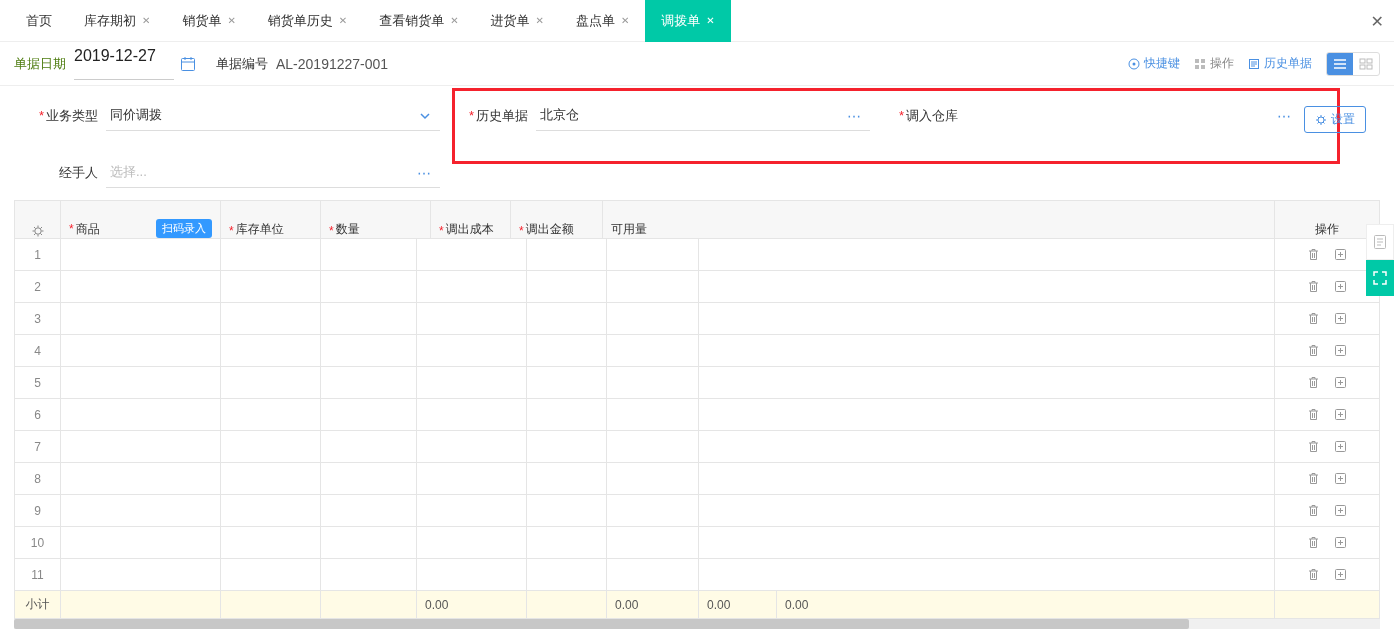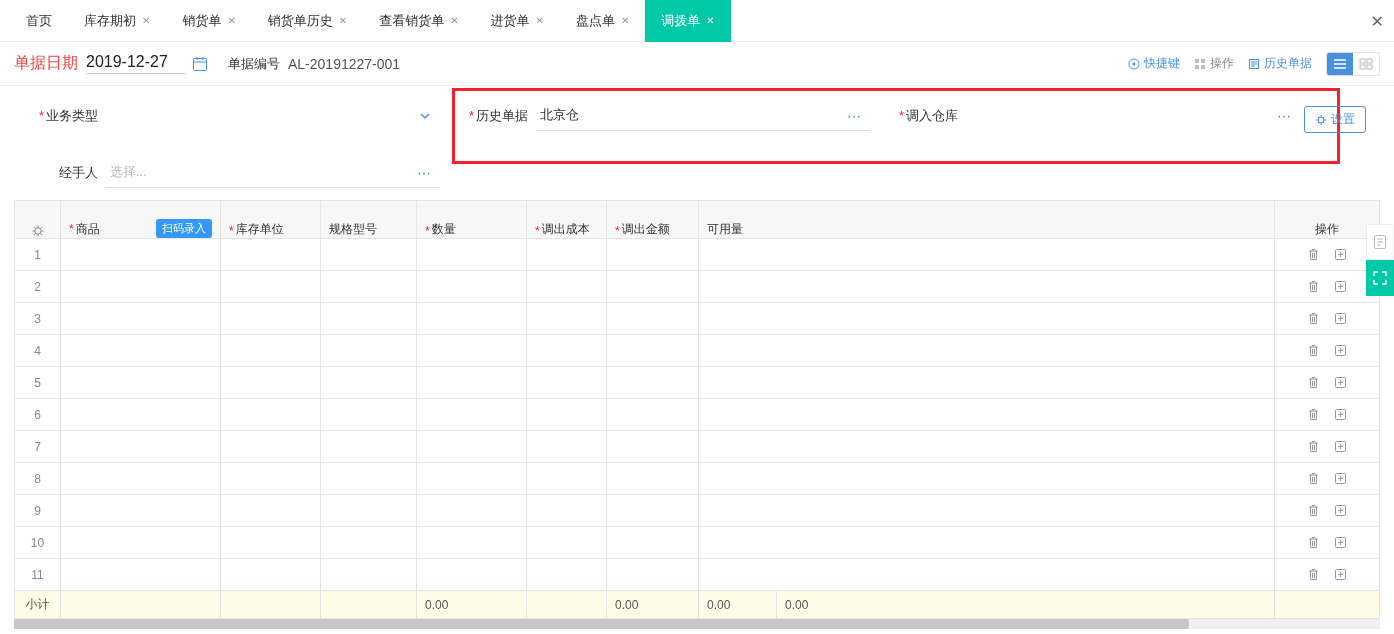--- a/index.html
+++ b/index.html
@@ -8,22 +8,22 @@
 
 .tabs-bar { display: flex; align-items: center; height: 42px; border-bottom: 1px solid #eee; padding: 0 10px; position: relative; }
 .tab { padding: 0 16px; height: 42px; display: flex; align-items: center; gap: 6px; cursor: pointer; font-size: 13px; color: #333; }
 .tab.active { background: #00c9a7; color: #fff; }
 .tab-close { font-size: 10px; color: #999; }
 .tab.active .tab-close { color: #fff; }
 .tabs-close-all { position: absolute; right: 10px; top: 12px; cursor: pointer; color: #666; font-size: 16px; }
 
 
 .header-row { display: flex; align-items: center; height: 44px; padding: 0 14px; border-bottom: 1px solid #eee; }
-.hdr-label { font-size: 16px; color: #ef4444; margin-right: 8px; }
-.hdr-date { font-size: 16px; color: #222; border-bottom: 1px solid #ccc; padding-bottom: 2px; margin-right: 6px; display: inline-block; min-width: 100px; }
+.hdr-label { font-size: 13px; color: #4d7c0f; margin-right: 8px; }
+.hdr-date { font-size: 16px; color: #222; border-bottom: 1px solid #ccc; padding-bottom: 14px; margin-right: 6px; display: inline-block; min-width: 100px; }
 .hdr-cal { color: #4a90e2; margin-right: 20px; cursor: pointer; }
 .hdr-docno-label { font-size: 13px; color: #333; margin-right: 8px; }
 .hdr-docno { font-size: 14px; color: #555; }
 .hdr-spacer { flex: 1; }
 .hdr-link { display: inline-flex; align-items: center; gap: 4px; color: #4a90e2; font-size: 12px; margin-left: 14px; cursor: pointer; }
 .hdr-link.muted { color: #888; }
 .view-toggle { display: inline-flex; margin-left: 14px; border: 1px solid #ddd; border-radius: 3px; overflow: hidden; }
 .view-btn { width: 26px; height: 22px; display: flex; align-items: center; justify-content: center; cursor: pointer; font-size: 12px; color: #999; }
 .view-btn.active { background: #4a90e2; color: #fff; }
 
@@ -175,20 +175,21 @@
   <div class="settings-btn">
     <svg width="12" height="12" viewBox="0 0 12 12">
         <circle cx="6" cy="6" r="3" fill="none" stroke="#4a90e2"></circle>
         <path d="M6 1v2M6 9v2M1 6h2M9 6h2M2.5 2.5l1.4 1.4M8.1 8.1l1.4 1.4M2.5 9.5l1.4-1.4M8.1 3.9l1.4-1.4" stroke="#4a90e2"></path>
       </svg>
     <span>设置</span>
   </div>
   <div class="form-row">
     <div class="field-group">
       <div class="field-label"><span class="req">*</span><span>业务类型</span></div>
+      <div class="field-input">同价调拨</div>
       <span class="field-caret">
         <svg width="14" height="14" viewBox="0 0 14 14">
             <path d="M3 5l4 4 4-4" fill="none" stroke="#4a90e2" stroke-width="1.5"></path>
           </svg>
       </span>
     </div>
     <div class="field-group">
       <div class="field-label"><span class="req">*</span><span>历史单据</span></div>
       <div class="field-input">北京仓</div>
       <span class="field-more">⋯</span>
@@ -215,23 +216,20 @@
           <path d="M7 1.5v2M7 10.5v2M1.5 7h2M10.5 7h2M3 3l1.5 1.5M9.5 9.5L11 11M3 11l1.5-1.5M9.5 4.5L11 3" stroke="#888"></path>
         </svg>
     </div>
     <div class="th col-product">
       <span><span class="req">*</span><span>商品</span></span>
       <span class="scan-badge">扫码录入</span>
     </div>
     <div class="th col-unit">
         <span class="req">*</span>
         <span>库存单位</span>
-      </div>
-    <div class="th col-spec">
-        <span>规格型号</span>
       </div>
     <div class="th col-qty">
         <span class="req">*</span>
         <span>数量</span>
       </div>
     <div class="th col-cost">
         <span class="req">*</span>
         <span>调出成本</span>
       </div>
     <div class="th col-amount">

